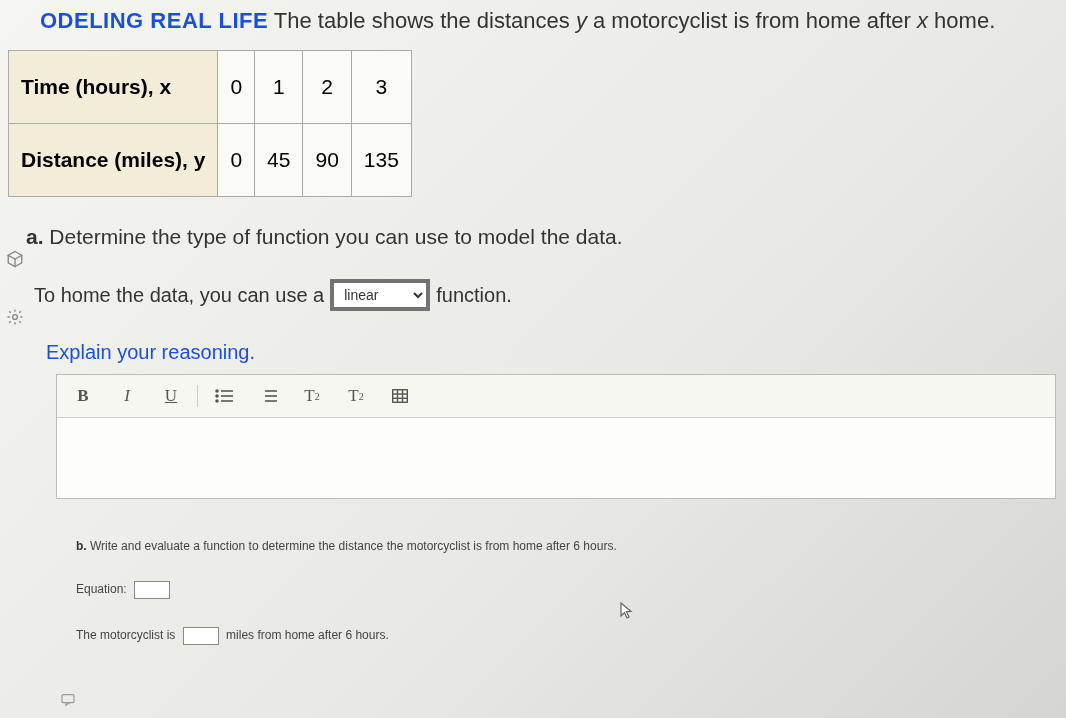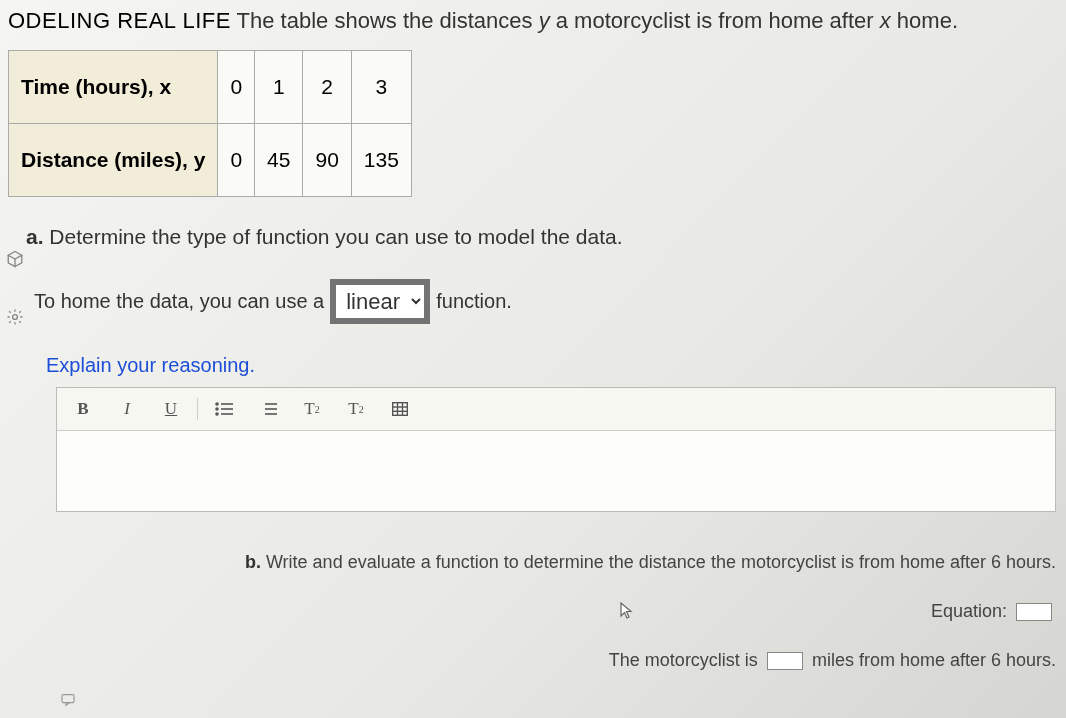--- a/index.html
+++ b/index.html
@@ -25,23 +25,24 @@
   .content {
     margin-left: 6px;
   }
   .prompt-line {
     font-size: 22px;
     color: #333;
     margin-bottom: 16px;
     padding-left: 2px;
   }
   .prompt-line .heading {
-    color: #000000;
-    font-weight: 400;
+    color: #1d4ed8;
+    font-weight: 700;
     letter-spacing: 0.5px;
+    margin-left: 32px;
   }
   .prompt-line .italic { font-style: italic; }
   table.data {
     border-collapse: collapse;
     margin-left: 2px;
     margin-bottom: 28px;
   }
   table.data th, table.data td {
     border: 1px solid #aaa;
     padding: 24px 12px;
@@ -72,23 +73,23 @@
   .model-line {
     margin-left: 28px;
     font-size: 20px;
     color: #333;
     margin-bottom: 30px;
     display: flex;
     align-items: center;
     gap: 6px;
   }
   select.func-select {
-    font-size: 22px;
+    font-size: 14px;
     padding: 3px 6px;
-    border: 6px solid #737373;
+    border: 4px solid #737373;
     background: #fff;
     color: #333;
     min-width: 100px;
   }
   .explain-label {
     margin-left: 40px;
     font-size: 20px;
     color: #1d4ed8;
     margin-bottom: 10px;
   }
@@ -127,23 +128,22 @@
   .tb-btn.underline { text-decoration: underline; }
   .sup { font-size: 10px; vertical-align: super; }
   .sub { font-size: 10px; vertical-align: sub; }
   .editor-body {
     min-height: 80px;
     padding: 8px;
   }
   .part-b {
     margin-left: 70px;
     margin-top: 40px;
-    font-size: 18px;
+    font-size: 12px;
     color: #444;
-    text-align: right;
   }
   .part-b .line { margin-bottom: 28px; }
   .blank {
     display: inline-block;
     width: 36px; height: 18px;
     border: 1px solid #888;
     background: #fff;
     vertical-align: middle;
     margin: 0 4px;
   }

